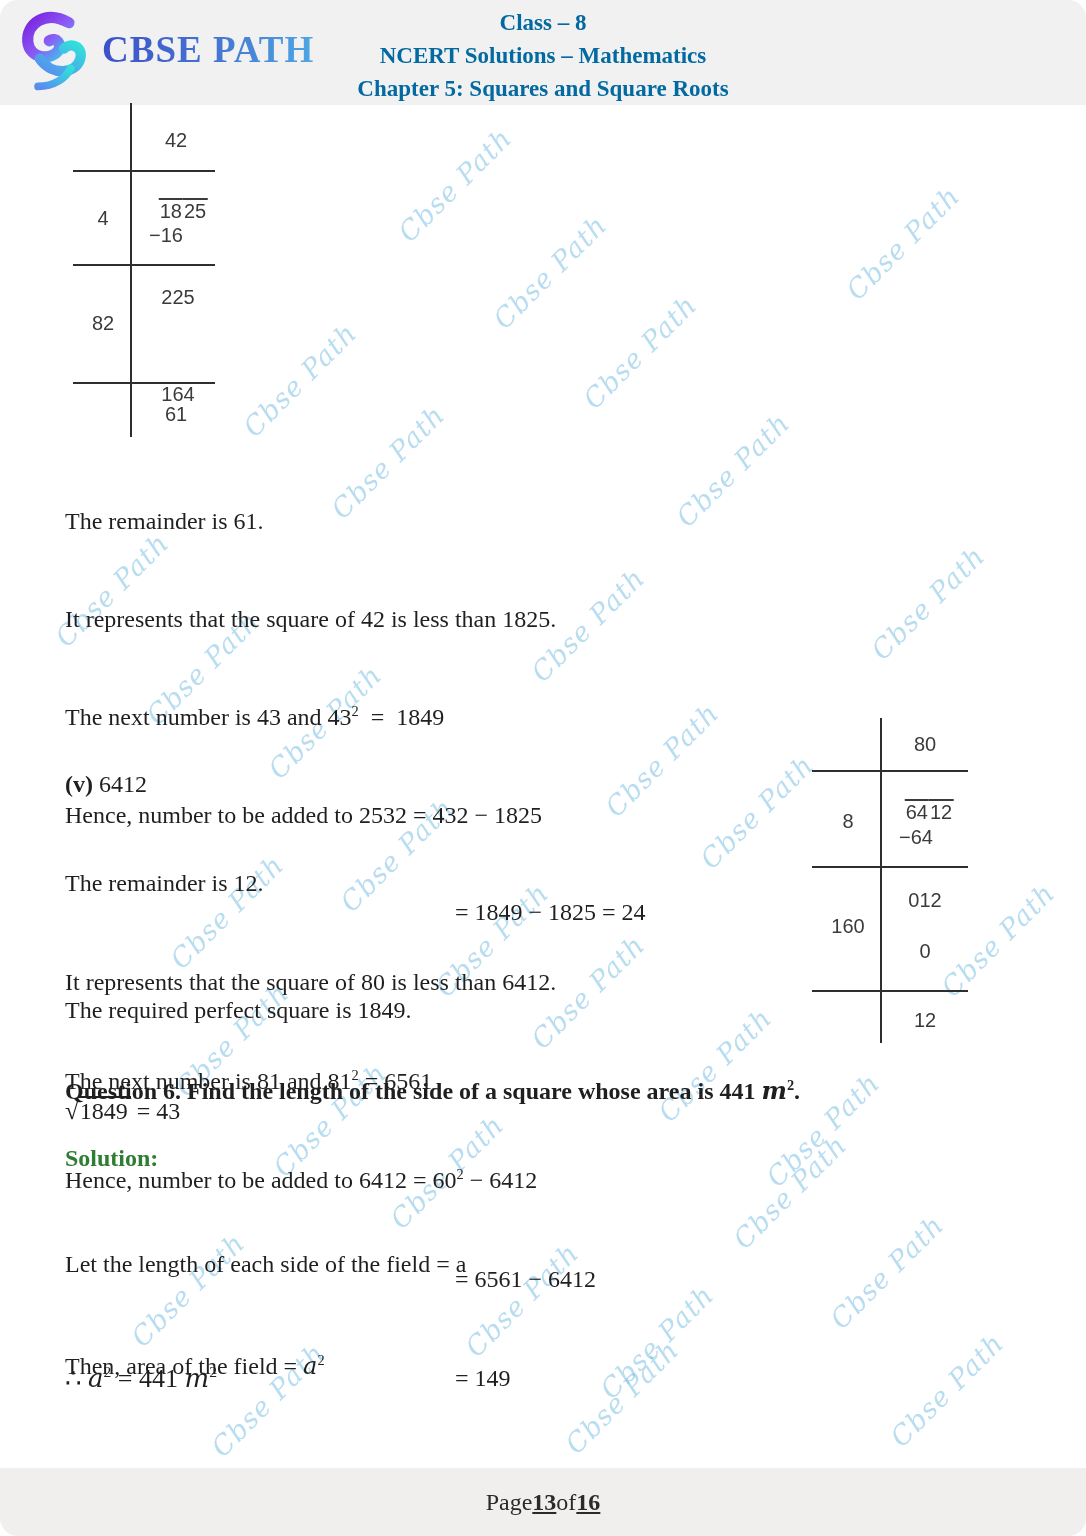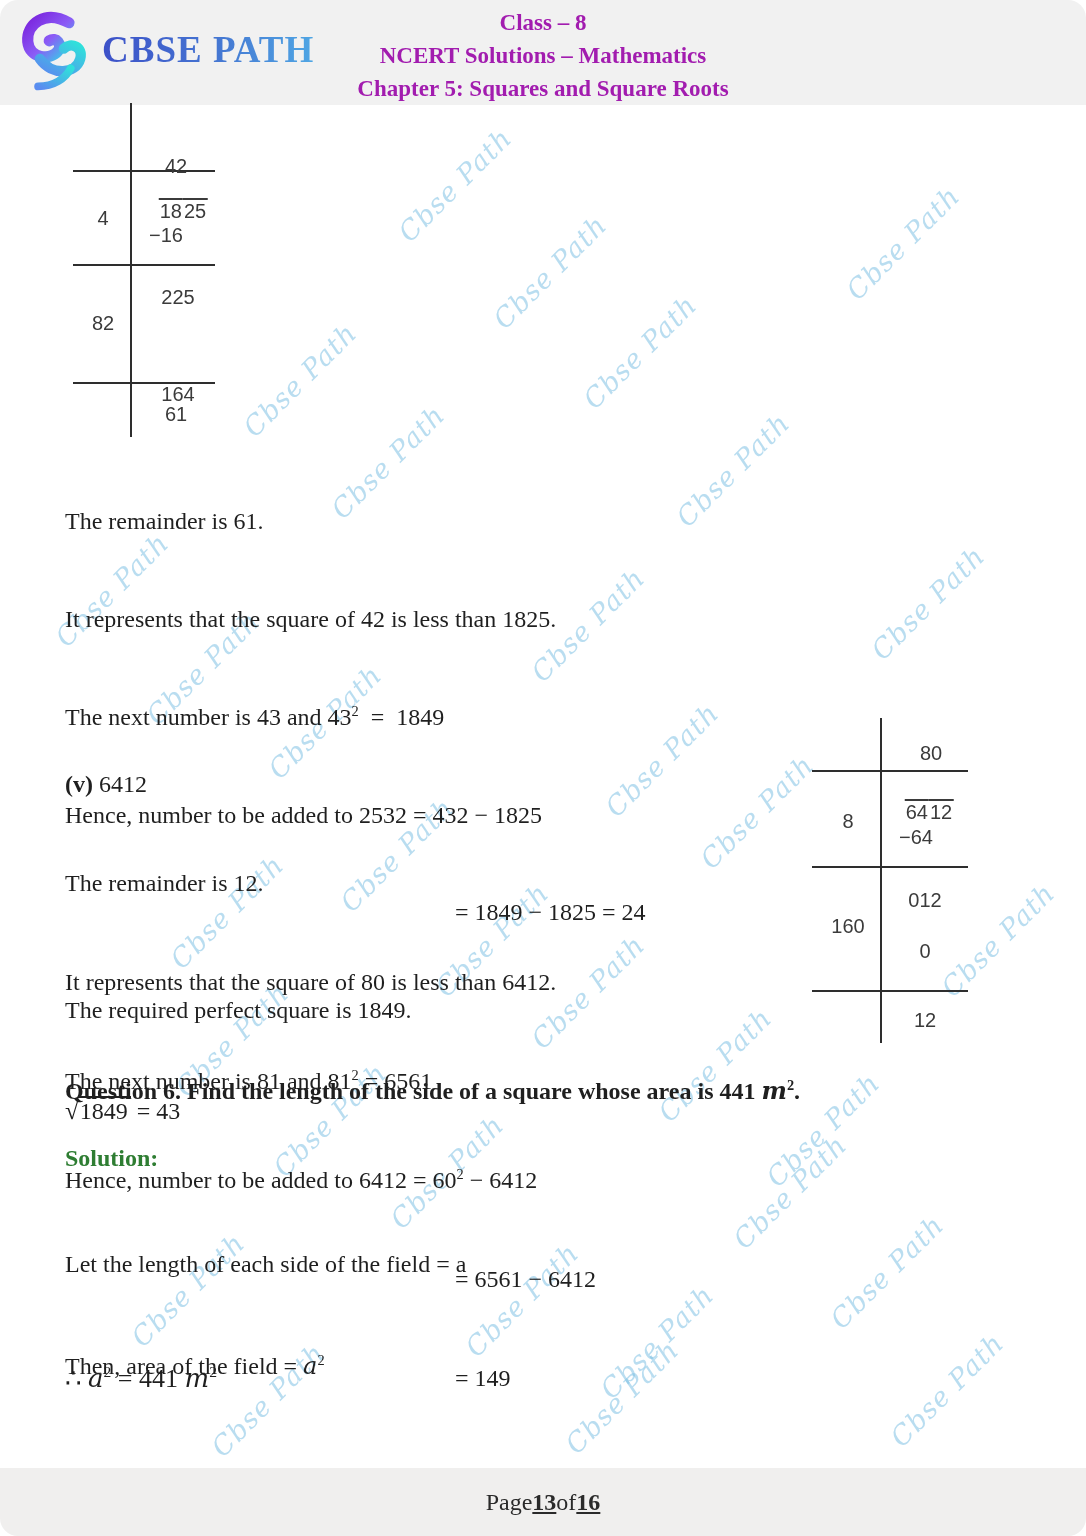--- a/index.html
+++ b/index.html
@@ -7,21 +7,21 @@
         font-family:"Liberation Serif",serif;color:#1f1f1f;border-radius:18px;}
 
   
   .hdr{position:absolute;left:0;top:0;width:100%;height:105px;background:#f1f1f1;}
   .logo{position:absolute;left:14px;top:4px;width:86px;height:96px;}
   .brand{position:absolute;left:102px;top:28px;font-size:37px;font-weight:bold;letter-spacing:1px;
          color:#4577d2;background:linear-gradient(90deg,#3c50c8 0%,#4577d2 55%,#4fa6e4 100%);
          -webkit-background-clip:text;background-clip:text;-webkit-text-fill-color:transparent;
          font-family:"Liberation Serif",serif;white-space:nowrap;}
   .hdr-center{position:absolute;left:0;top:6px;width:100%;text-align:center;
-              font-size:23px;font-weight:bold;line-height:33px;color:#a21caf;}
+              font-size:23px;font-weight:bold;line-height:33px;color:#0369a1;}
 
   
   .wm-layer{position:absolute;inset:0;pointer-events:none;}
   .wm{position:absolute;transform:translate(-50%,-50%) rotate(-45deg);
       font-family:"DejaVu Serif",serif;font-style:italic;font-size:27px;
       letter-spacing:1px;white-space:nowrap;}
 
   
   .dtable{position:absolute;}
   .dtable .vline{position:absolute;top:0;bottom:0;width:2px;background:#2e2e2e;}
@@ -113,21 +113,21 @@
       <span class="wm" style="left: 268px; top: 1400px; color: rgba(127, 193, 228, 0.55);">Cbse Path</span>
       <span class="wm" style="left: 622px; top: 1397px; color: rgba(127, 193, 228, 0.55);">Cbse Path</span>
       <span class="wm" style="left: 947px; top: 1390px; color: rgba(127, 193, 228, 0.55);">Cbse Path</span>
     </div>
 
   <div class="dtable" style="left:73px;top:103px;width:142px;height:334px;">
     <div class="vline" style="left:57px;"></div>
     <div class="hline" style="top:67px;"></div>
     <div class="hline" style="top:161px;"></div>
     <div class="hline" style="top:279px;"></div>
-    <span class="num" style="left:103px;top:26px;margin-top:26px;">42</span>
+    <span class="num" style="left:103px;top:26px;">42</span>
     <span class="num" style="left:30px;top:104px;">4</span>
     <span class="num dgroups" style="left:110px;top:95px;">
         <span>18</span>
         <span>25</span>
       </span>
     <span class="num" style="left:93px;top:121px;">−16</span>
     <span class="num" style="left:105px;top:183px;">225</span>
     <span class="num" style="left:30px;top:209px;">82</span>
     <span class="num" style="left:105px;top:235px;margin-top:45px;">164</span>
     <span class="num" style="left:103px;top:300px;">61</span>
@@ -153,21 +153,21 @@
     <div class="ind">= 149</div>
     <div>The required perfect square is 6561</div>
     
   </div>
 
   <div class="dtable" style="left:812px;top:718px;width:156px;height:325px;">
     <div class="vline" style="left:68px;"></div>
     <div class="hline" style="top:52px;"></div>
     <div class="hline" style="top:148px;"></div>
     <div class="hline" style="top:272px;"></div>
-    <span class="num" style="left:113px;top:24px;margin-left:6px;">80</span>
+    <span class="num" style="left:113px;top:15px;">80</span>
     <span class="num" style="left:36px;top:92px;">8</span>
     <span class="num dgroups" style="left:117px;top:81px;">
         <span>64</span>
         <span>12</span>
       </span>
     <span class="num" style="left:104px;top:108px;">−64</span>
     <span class="num" style="left:113px;top:171px;">012</span>
     <span class="num" style="left:36px;top:197px;">160</span>
     <span class="num" style="left:113px;top:222px;">0</span>
     <span class="num" style="left:113px;top:291px;">12</span>

